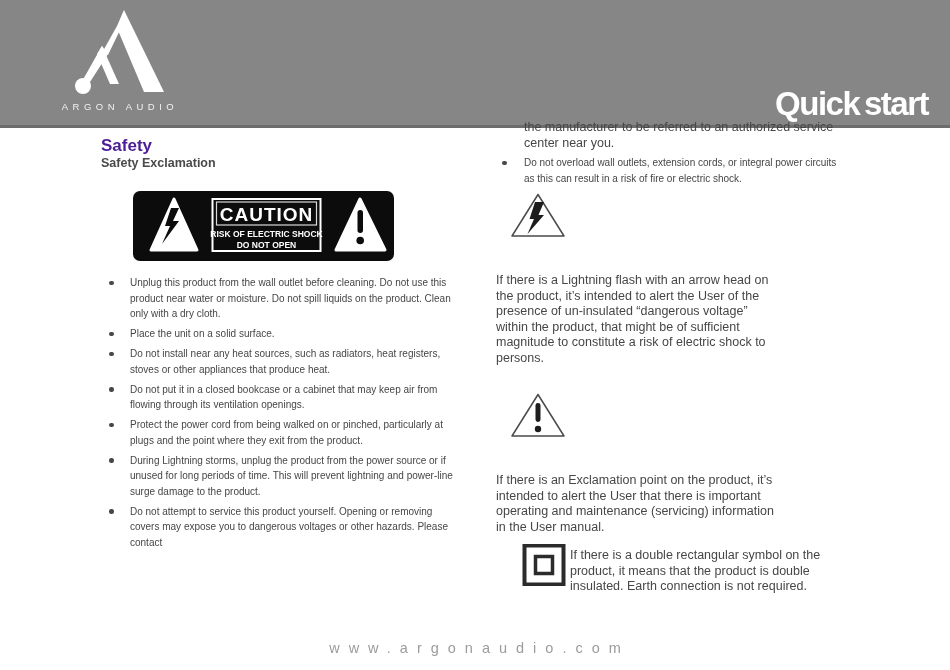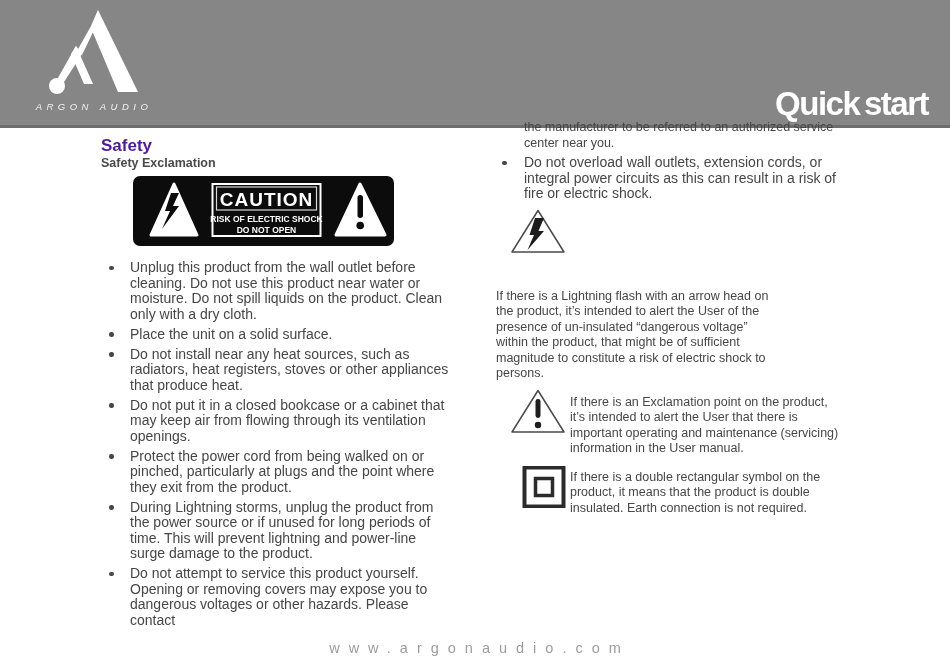--- a/index.html
+++ b/index.html
@@ -2,44 +2,44 @@
 <html><head>
 <meta charset="utf-8">
 <style>
   html,body{margin:0;padding:0;background:#ffffff;}
   .page{
     position:relative;width:950px;height:670px;overflow:hidden;background:#ffffff;
     font-family:"Liberation Sans","DejaVu Sans",sans-serif;color:#464646;
   }
   
   .topbar{position:absolute;left:0;top:0;width:950px;height:125px;background:#868686;border-bottom:3px solid #6d6d6d;}
-  .brand{position:absolute;left:34px;top:8px;width:120px;font-style:italic;}
+  .brand{position:absolute;left:60px;top:8px;width:120px;}
   .brand svg{display:block;margin:0 auto;}
   .brand-name{margin-top:3px;color:#f2f2f2;font-size:9.5px;letter-spacing:4.5px;white-space:nowrap;text-align:center;}
   .page-title{position:absolute;right:22px;bottom:5px;color:#ffffff;font-size:33px;font-weight:bold;letter-spacing:-1.5px;word-spacing:-3px;line-height:1;}
   
   .col-left{position:absolute;left:101px;top:136px;width:352px;}
   .col-right{position:absolute;left:496px;top:120px;width:350px;}
   h1.sec{font-size:17px;font-weight:bold;margin:0;line-height:19px;color:#4c1d95;}
   h2.sub{font-size:12.5px;font-weight:bold;margin:1px 0 0 0;line-height:15px;color:#4a4a4a;}
-  .caution-wrap{margin:5px 0 0 32px;width:236px;height:70px;}
+  .caution-wrap{margin:20px 0 0 32px;width:236px;height:70px;}
   ul.bullets{list-style:none;margin:14px 0 0 0;padding:0;}
-  ul.bullets li{position:relative;padding-left:29px;margin-bottom:4.5px;font-size:14px;line-height:15.5px;}
+  ul.bullets li{position:relative;padding-left:29px;margin-bottom:4.5px;font-size:10px;line-height:15.5px;}
   ul.bullets li::before{content:"";position:absolute;left:8px;top:5.5px;width:4.5px;height:4.5px;border-radius:50%;background:#464646;}
   .col-right p.cont{margin:0 0 4px 0;padding-left:28px;font-size:12.5px;line-height:15.5px;}
   .col-right ul.bullets{margin-top:0;}
   .col-right ul.bullets li{padding-left:28px;}
   .col-right ul.bullets li::before{left:6px;}
   
   .notice{display:flex;align-items:flex-start;}
   .notice .nicon{flex:0 0 74px;}
   .notice .nicon svg{display:block;margin-left:14px;}
   .notice p{margin:7px 0 0 0;width:282px;font-size:12.5px;line-height:15.5px;}
   .notice-lightning{margin-top:6px;flex-direction:column;}
-  .notice-exclamation{margin-top:6px;}
+  .notice-exclamation{margin-top:26px;flex-direction:column;}
   .notice-square{margin-top:9px;}
   .notice-square .nicon svg{margin-left:26px;}
   .notice-square p{margin-top:4px;}
   
   .footer-url{position:absolute;left:0;top:640px;width:950px;text-align:center;color:#9c9c9c;font-size:14.5px;letter-spacing:9px;padding-left:9px;box-sizing:border-box;}
   
   text{font-family:"Liberation Sans","DejaVu Sans",sans-serif;}
 </style>
 </head>
 <body>

